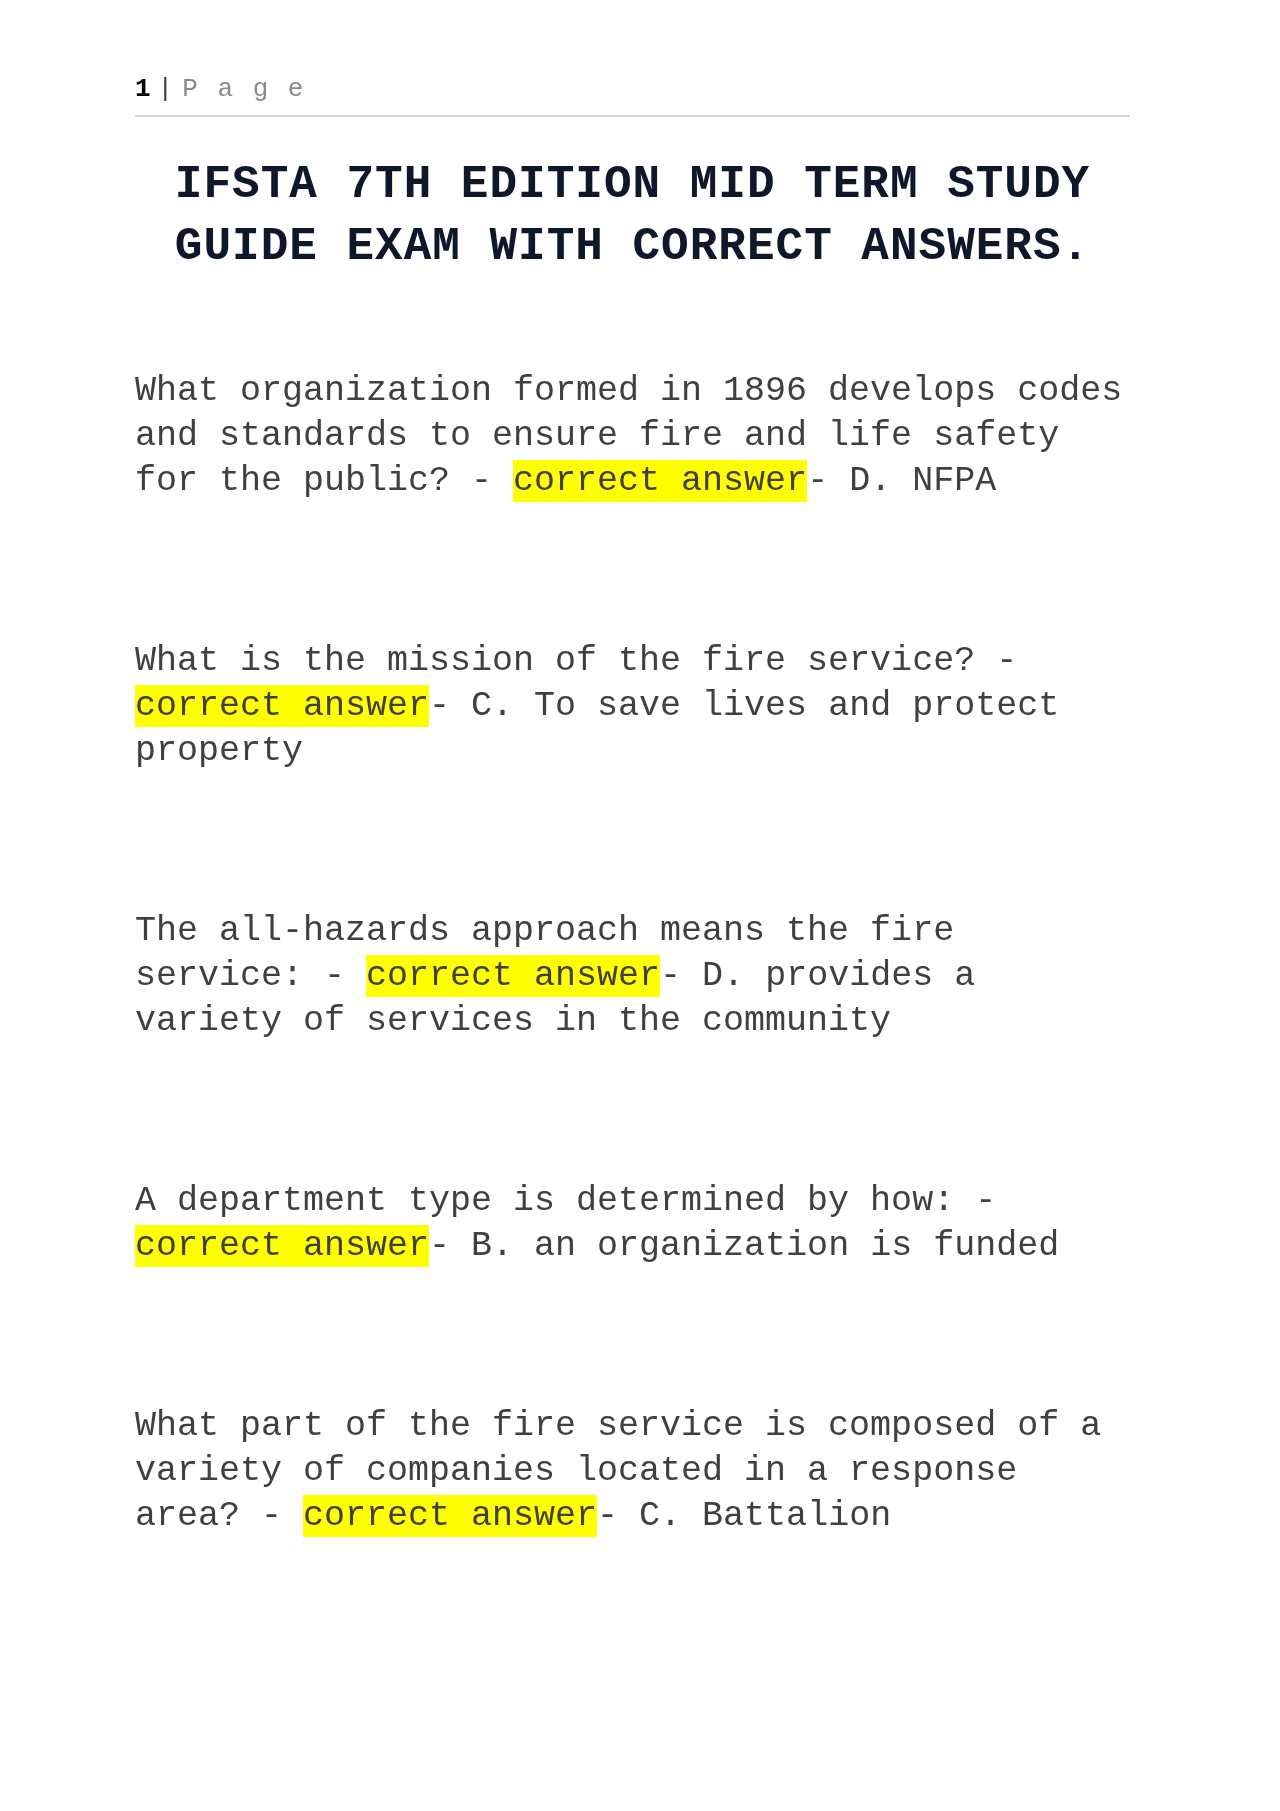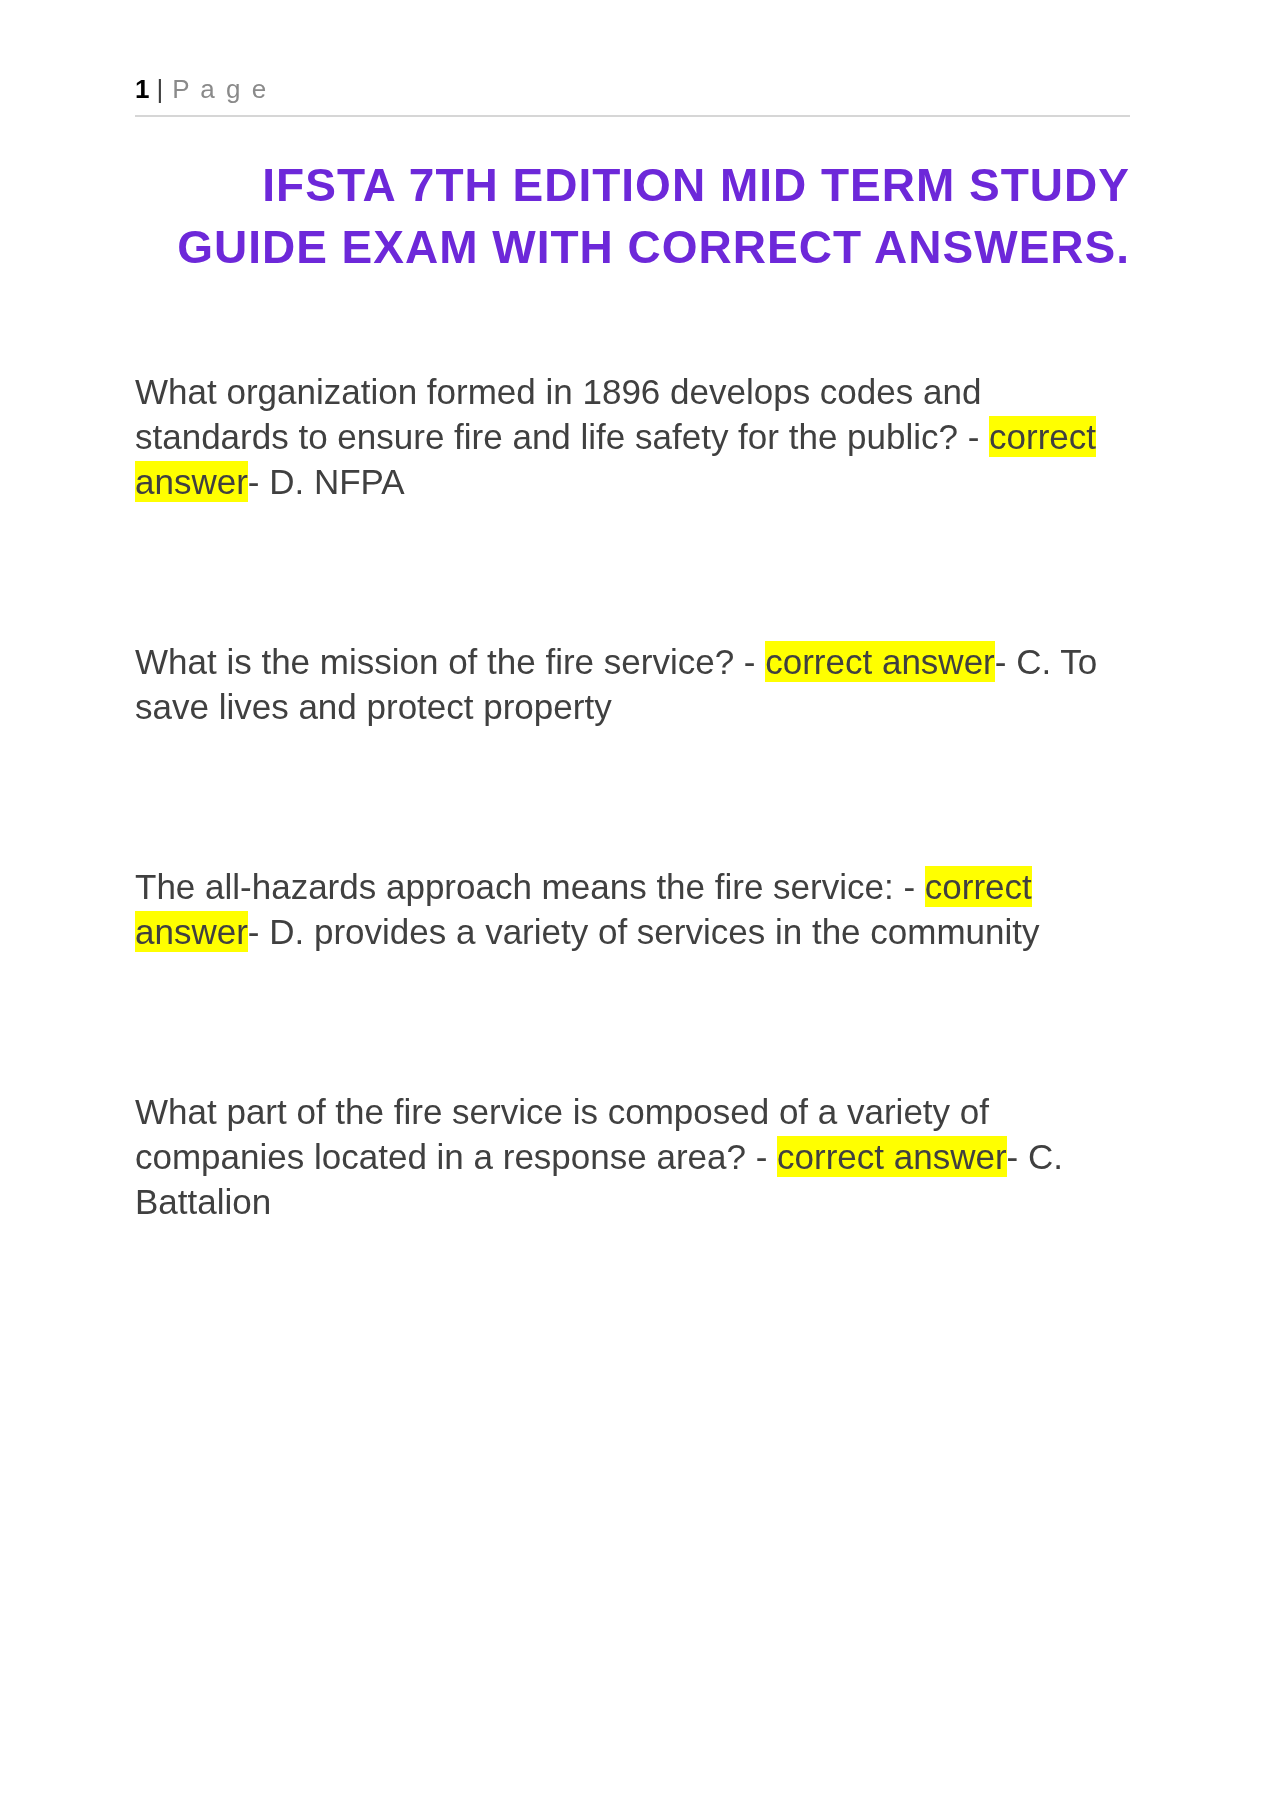--- a/index.html
+++ b/index.html
@@ -11,20 +11,21 @@
     background: #ffffff;
     overflow: hidden;
     font-family: "Liberation Sans", sans-serif;
     color: #000000;
   }
   .content {
     position: absolute;
     left: 135px;
     top: 0;
     width: 995px;
+    font-family: Liberation Mono, monospace;
   }
   .page-header {
     margin-top: 74px;
     font-size: 26px;
     line-height: 30px;
     white-space: pre;
   }
   .page-header .num {
     font-weight: bold;
     color: #000000;
@@ -44,22 +45,22 @@
     border-top: 2px solid #d6d6d6;
     height: 0;
     width: 100%;
   }
   .doc-title {
     margin-top: 37px;
     font-size: 46px;
     line-height: 62px;
     font-weight: bold;
     letter-spacing: 1px;
-    text-align: right;
-    color: #6d28d9;
+    text-align: center;
+    color: #0f172a;
   }
   .questions { }
   .question {
     font-size: 35px;
     line-height: 45px;
     color: #404040;
     margin-bottom: 135px;
   }
   .question:first-child {
     margin-top: 91px;
@@ -83,19 +84,20 @@
     <div class="doc-title">IFSTA 7TH EDITION MID TERM STUDY GUIDE EXAM WITH CORRECT ANSWERS.</div>
 
     <div class="questions">
 
       <p class="question"><span>What organization formed in 1896 develops codes and standards to ensure fire and life safety for the public? - </span><mark class="answer-highlight" style="background: rgb(255, 255, 0);">correct answer</mark><span>- D. NFPA</span></p>
 
       <p class="question"><span>What is the mission of the fire service? - </span><mark class="answer-highlight" style="background: rgb(255, 255, 0);">correct answer</mark><span>- C. To save lives and protect property</span></p>
 
       <p class="question"><span>The all-hazards approach means the fire service: - </span><mark class="answer-highlight" style="background: rgb(255, 255, 0);">correct answer</mark><span>- D. provides a variety of services in the community</span></p>
 
+      <p class="question"><span>A department type is determined by how: - </span><mark class="answer-highlight" style="background: rgb(255, 255, 0);">correct answer</mark><span>- B. an organization is funded</span></p>
 
 
       <p class="question"><span>What part of the fire service is composed of a variety of companies located in a response area? - </span><mark class="answer-highlight" style="background: rgb(255, 255, 0);">correct answer</mark><span>- C. Battalion</span></p>
 
     </div>
   </div>
 </div>
 
 </body></html>

